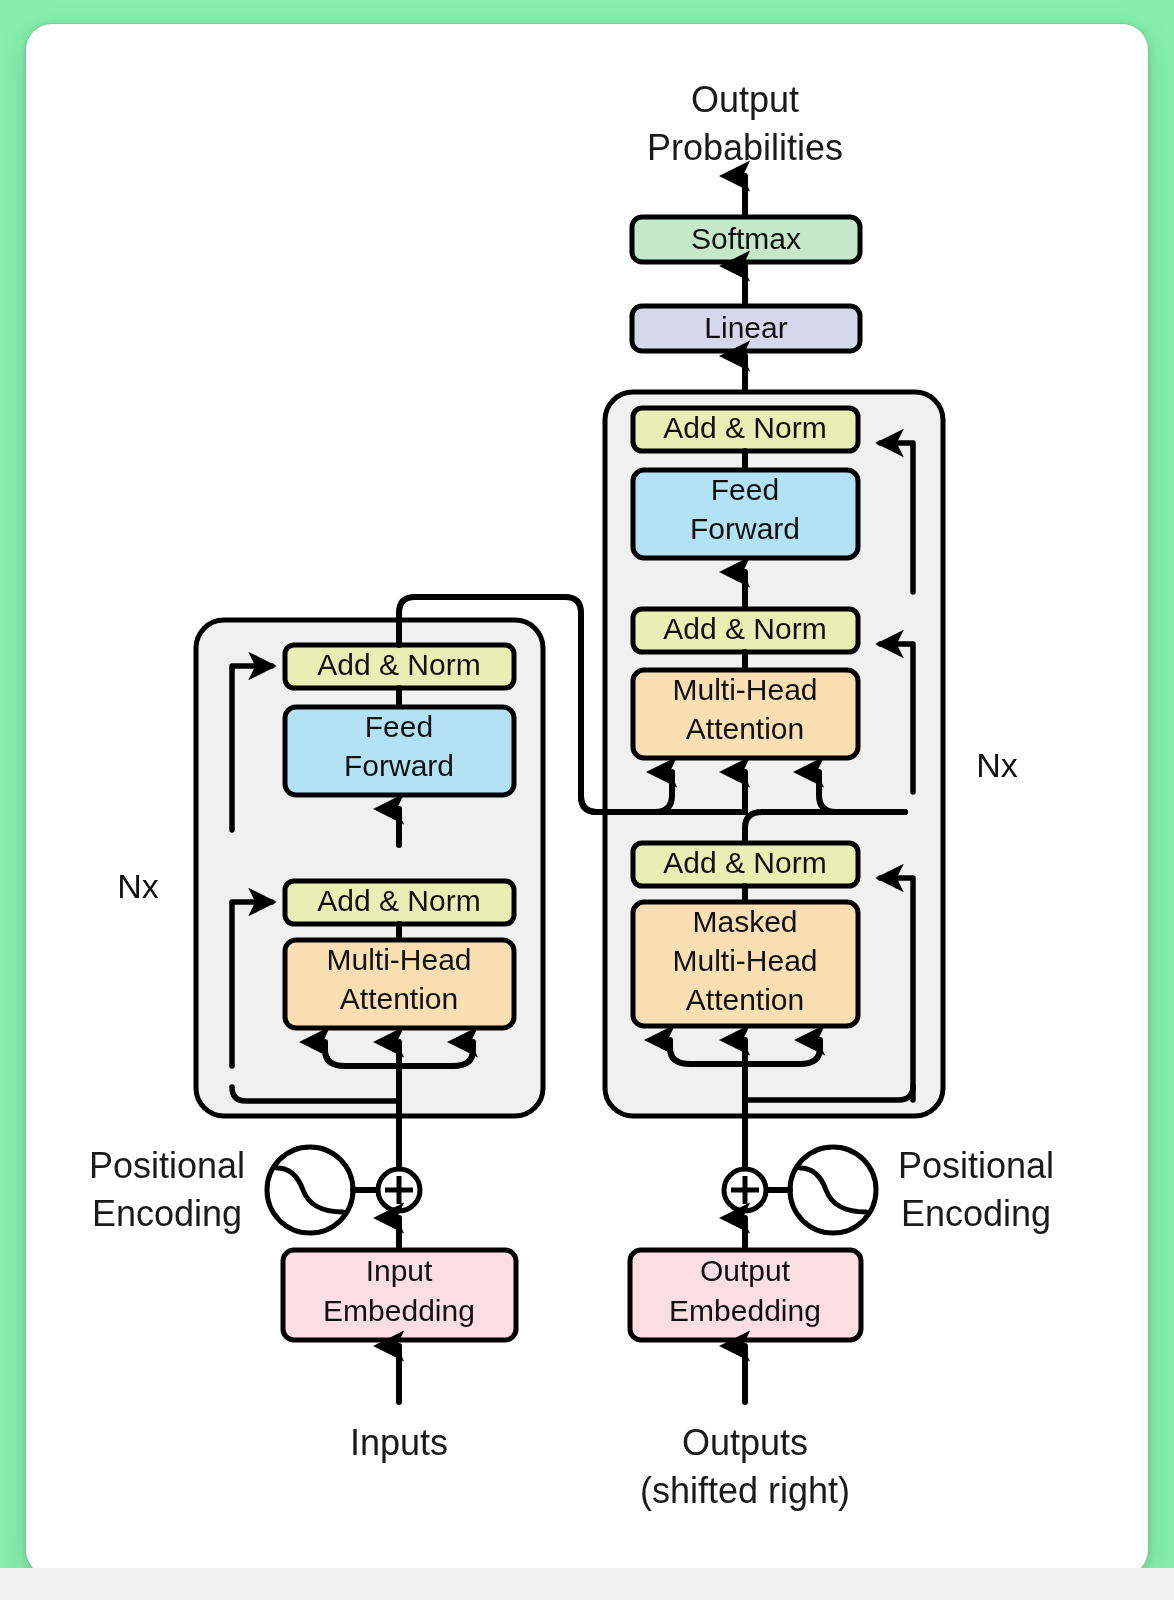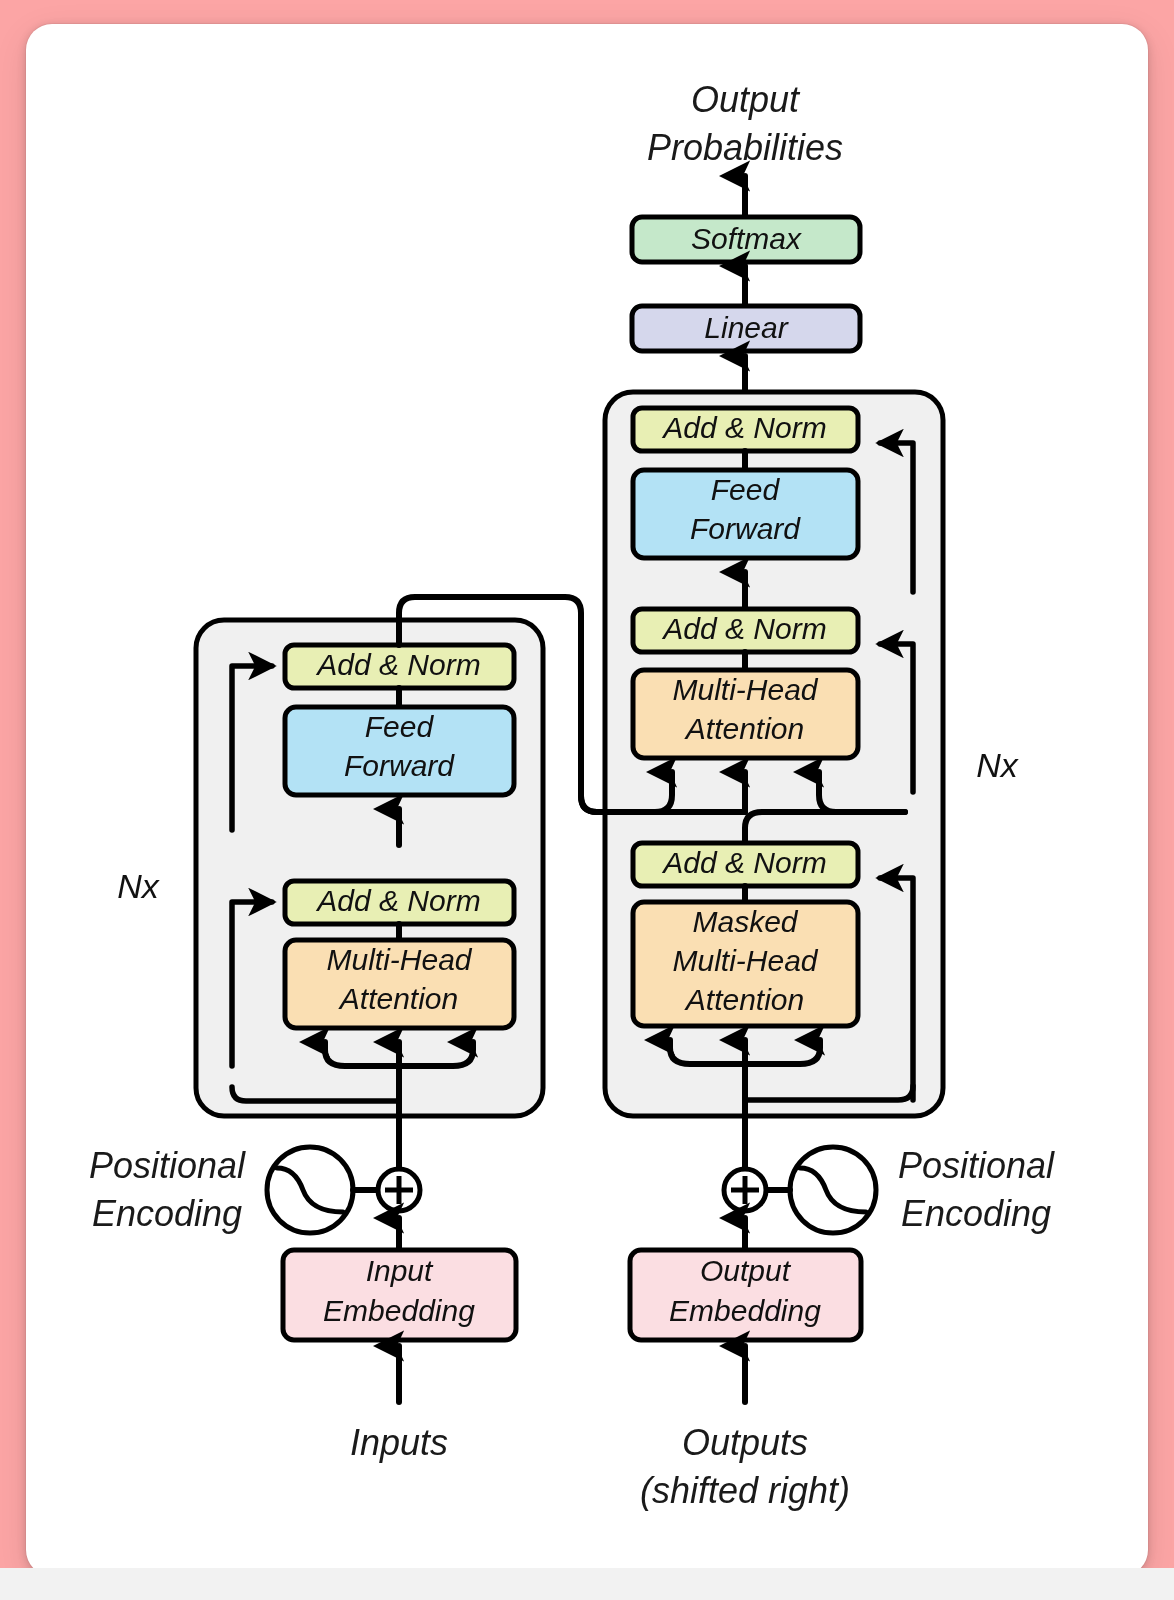--- a/index.html
+++ b/index.html
@@ -6,23 +6,22 @@
   html, body {
     margin: 0;
     padding: 0;
     background: #f2f2f2;
     font-family: "Liberation Sans", sans-serif;
   }
   #page {
     position: relative;
     width: 1174px;
     height: 1568px;
-    background: #fca5a5;
+    background: #86efac;
     overflow: hidden;
-    font-style: italic;
   }
   #card {
     position: absolute;
     left: 26px;
     top: 24px;
     width: 1122px;
     height: 1552px;
     background: #ffffff;
     border-radius: 26px;
     box-shadow: 0 2px 10px rgba(0,0,0,0.16),

